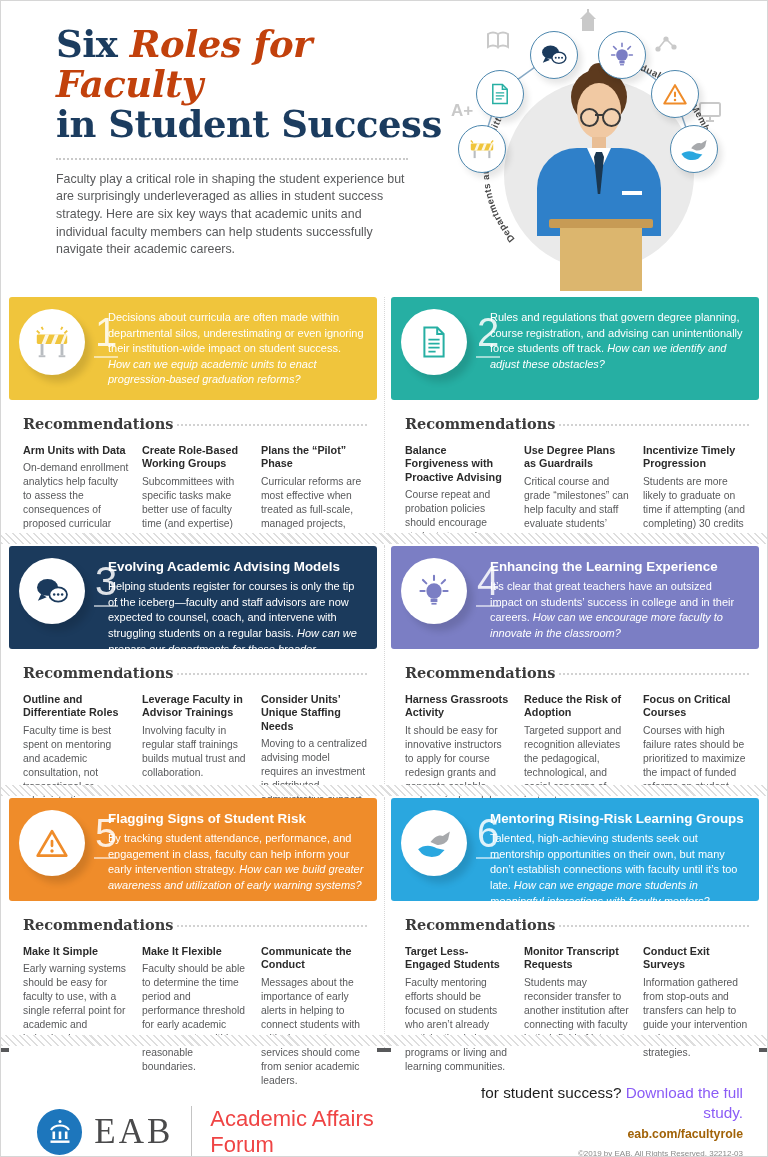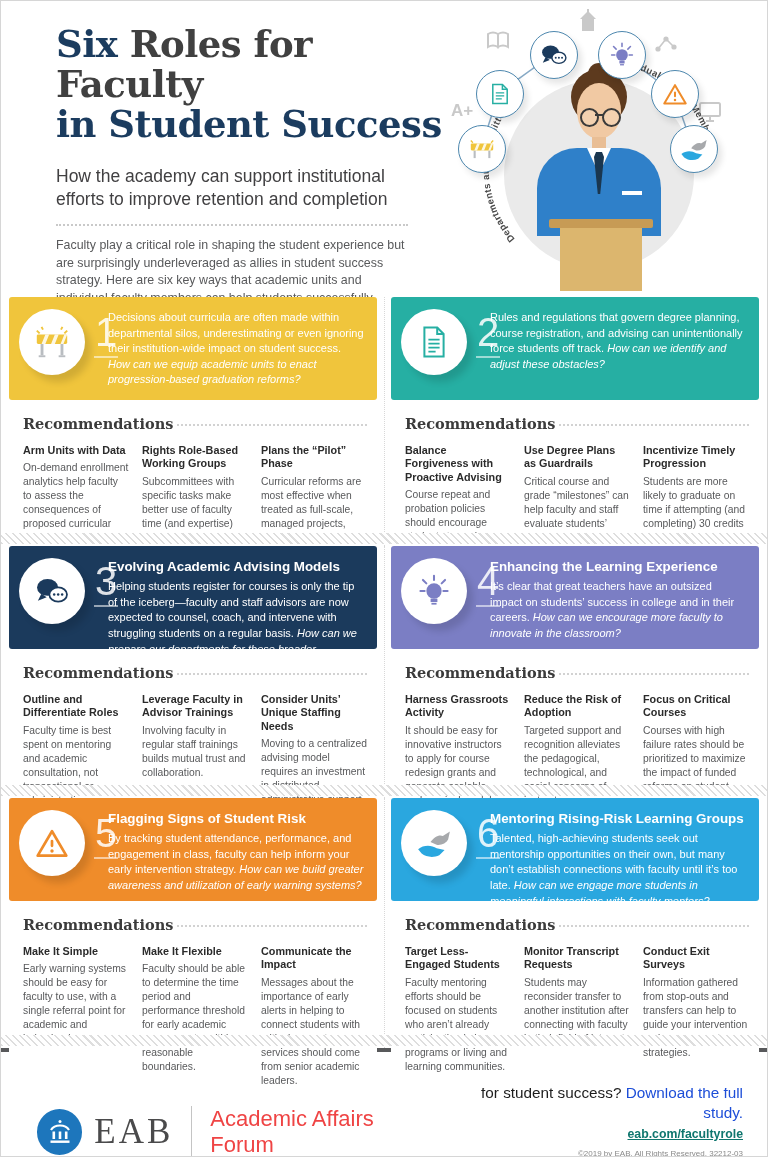--- a/index.html
+++ b/index.html
@@ -4,21 +4,21 @@
 <style>
   html,body{margin:0;padding:0;background:#fff;}
   .page{position:relative;width:768px;height:1157px;box-sizing:border-box;border:1px solid #d6d6d6;
         background:#fff;font-family:"Liberation Sans",sans-serif;overflow:hidden;}
 
   
   .header{position:relative;height:296px;}
   .title-block{position:absolute;left:55px;top:24px;width:400px;}
   .main-title{font-family:"DejaVu Serif",serif;font-weight:bold;font-size:37px;line-height:1.08;
               color:#1B3C5F;letter-spacing:-0.5px;}
-  .main-title .blue{color:#404040;}
+  .main-title .blue{color:#c2410c;font-style:italic;}
   .subtitle{margin-top:20px;font-size:17.5px;line-height:1.32;color:#414042;width:350px;}
   .dot-divider{margin-top:13px;width:352px;border-top:2px dotted #c9c9c9;}
   .intro{margin-top:11px;font-size:12.4px;line-height:1.42;color:#58595B;width:356px;}
 
   
   .illus{position:absolute;left:438px;top:6px;width:324px;height:284px;overflow:hidden;}
   .illus svg.lines{position:absolute;left:0;top:0;z-index:1;}
   .bgcircle{position:absolute;left:65px;top:73px;width:190px;height:190px;border-radius:50%;background:#EAEAEA;z-index:0;}
   .node{position:absolute;width:46px;height:46px;background:#fff;border:1.5px solid #4D87AE;border-radius:50%;
         display:flex;align-items:center;justify-content:center;z-index:3;box-shadow:4px 5px 6px rgba(0,0,0,.10);}
@@ -72,33 +72,32 @@
   
   .darkbar{height:4px;background:#58595B;}
   .footer{height:106px;display:flex;align-items:flex-end;justify-content:space-between;padding:0 24px 0 36px;box-sizing:border-box;background:#fff;}
   .brand{display:flex;align-items:center;}
   .logo-circle{width:46px;height:46px;border-radius:50%;background:#1D76BC;display:flex;align-items:center;justify-content:center;}
   .brand-name{font-family:"Liberation Serif",serif;font-size:35px;color:#4A4A4B;letter-spacing:3px;margin-left:12px;}
   .brand-div{width:1px;height:52px;background:#c4c4c4;margin:0 18px;}
   .program{font-size:22px;color:#ef4444;}
   .cta{text-align:right;}
   .cta .line{font-size:15.3px;line-height:1.35;color:#1d1d1d;}
-  .cta a{color:#1d4ed8;text-decoration:none;}
-  .cta .url{display:block;margin-top:3px;font-size:12.3px;font-weight:bold;color:#0f766e;text-decoration:underline;}
+  .cta a{color:#8b5cf6;text-decoration:none;}
+  .cta .url{display:block;margin-top:3px;font-size:12.3px;font-weight:bold;color:#a16207;}
   .cta .copy{margin-top:8px;font-size:8px;color:#8a8a8a;}
 </style>
 </head>
 <body>
 
 <div class="page">
 
   <div class="header">
     <div class="title-block">
       <div class="main-title"><span>Six</span> <span class="blue">Roles for Faculty</span><br><span>in Student Success</span></div>
-      <div class="subtitle">How the academy can support institutional efforts to improve retention and completion</div>
       <div class="dot-divider"></div>
       <div class="intro">Faculty play a critical role in shaping the student experience but are surprisingly underleveraged as allies in student success strategy. Here are six key ways that academic units and individual faculty members can help students successfully navigate their academic careers.</div>
     </div>
 
     <div class="illus">
       <div class="bgcircle"></div>
 
       <svg class="lines" width="324" height="284" viewBox="0 0 324 284">
         <line x1="42" y1="141" x2="60" y2="86" stroke="#86A9C5" stroke-width="1.5"></line>
         <line x1="60" y1="86" x2="114" y2="47" stroke="#86A9C5" stroke-width="1.5"></line>
@@ -234,21 +233,21 @@
         <div class="recs-head">
             <span class="recs-title">Recommendations</span>
             <span class="dotline"></span>
           </div>
         <div class="recs-grid">
           <div class="rec">
               <h3>Arm Units with Data</h3>
               <p>On-demand enrollment analytics help faculty to assess the consequences of proposed curricular changes.</p>
             </div>
           <div class="rec">
-              <h3>Rights Role-Based Working Groups</h3>
+              <h3>Create Role-Based Working Groups</h3>
               <p>Subcommittees with specific tasks make better use of faculty time (and expertise) than large task forces.</p>
             </div>
           <div class="rec">
               <h3>Plans the “Pilot” Phase</h3>
               <p>Curricular reforms are most effective when treated as full-scale, managed projects, rather than one-off experiments.</p>
             </div>
         </div>
       </div>
     </section>
 
@@ -399,21 +398,21 @@
         <div class="recs-grid">
           <div class="rec">
               <h3>Make It Simple</h3>
               <p>Early warning systems should be easy for faculty to use, with a single referral point for academic and behavioral concerns.</p>
             </div>
           <div class="rec">
               <h3>Make It Flexible</h3>
               <p>Faculty should be able to determine the time period and performance threshold for early academic assessments, within reasonable boundaries.</p>
             </div>
           <div class="rec">
-              <h3>Communicate the Impact</h3>
+              <h3>Communicate the Conduct</h3>
               <p>Messages about the importance of early alerts in helping to connect students with critical support services should come from senior academic leaders.</p>
             </div>
         </div>
       </div>
     </section>
 
     <section class="cell right" style="--accent: #2AA7DF;">
       <div class="card">
         <div class="icon-circle">
           <svg width="36" height="30" viewBox="0 0 40 34">

